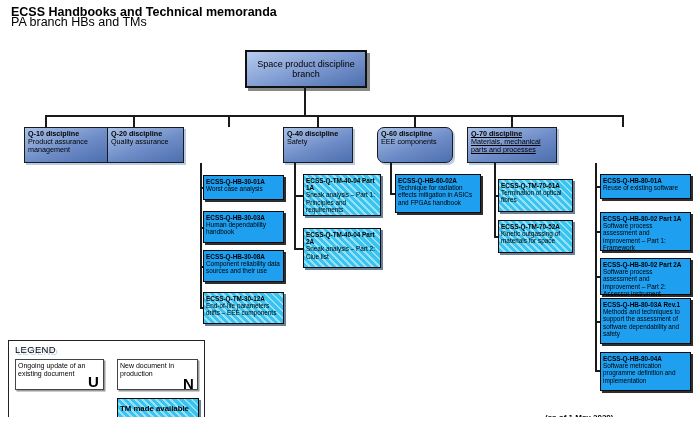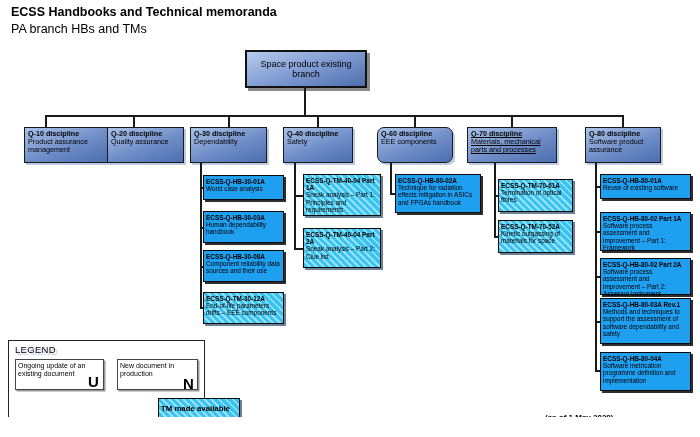--- a/index.html
+++ b/index.html
@@ -1,21 +1,21 @@
 <!DOCTYPE html>
 <html><head>
 <meta charset="utf-8">
 <style>
   html,body{margin:0;padding:0;background:#fff;}
   #stage{
     position:relative;width:700px;height:417px;background:#ffffff;overflow:hidden;
     font-family:"Liberation Sans",sans-serif;color:#000;
   }
   .page-title{position:absolute;left:11px;top:5px;font-size:12.5px;font-weight:bold;white-space:nowrap;}
-  .page-subtitle{position:absolute;left:11px;top:22px;font-size:12.5px;white-space:nowrap;}
+  .page-subtitle{position:absolute;left:11px;top:15px;font-size:12.5px;white-space:nowrap;}
 
   .line{position:absolute;background:#1a1a1a;}
 
   .rootbox{
     position:absolute;left:245px;top:50px;width:118px;height:34px;
     background:linear-gradient(160deg,#b6cbee 0%,#7b97cf 55%,#4c6fae 100%);
     border:2px solid #111;box-shadow:3px 3px 0 #8a8a8a;
     display:flex;align-items:center;justify-content:center;text-align:center;
     font-size:9px;line-height:1.15;
   }
@@ -53,73 +53,65 @@
   .lg-marker{position:absolute;font-size:15px;font-weight:bold;line-height:1;}
   .lg-pub{
     position:absolute;left:6px;top:57px;width:84px;height:26px;box-sizing:border-box;
     background:#1e9ff0;border:1.2px solid #0a0a0a;box-shadow:2px 2px 0 #2e2e2e;
     padding:4px 3px;font-size:8.6px;font-weight:bold;
   }
   .lg-tm{
     position:absolute;left:108px;top:57px;width:82px;height:26px;box-sizing:border-box;
     background:repeating-linear-gradient(45deg,#38c3f0 0px,#38c3f0 3px,#96e1f8 3px,#96e1f8 5px);
     border:1.2px solid #0a0a0a;box-shadow:2px 2px 0 #6b8196;
-    padding:5px 2px;font-size:7.8px;font-weight:bold;margin-left:41px;
+    padding:5px 2px;font-size:7.8px;font-weight:bold;
   }
   .footer-note{position:absolute;left:545px;top:413px;font-size:8px;font-weight:bold;}
 </style>
 </head>
 <body>
 
 <div id="stage">
 
   <div class="page-title">ECSS Handbooks and Technical memoranda</div>
   <div class="page-subtitle">PA branch HBs and TMs</div>
 
   <div class="rootbox">
-    <span>Space product existing branch</span>
+    <span>Space product discipline branch</span>
   </div>
 
   <div class="line" style="left:304px;top:86px;width:1.5px;height:29px;"></div>
   <div class="line" style="left:45px;top:115px;width:578px;height:1.5px;"></div>
   <div class="line" style="left:45px;top:115px;width:1.5px;height:12px;"></div>
   <div class="line" style="left:133px;top:115px;width:1.5px;height:12px;"></div>
   <div class="line" style="left:228px;top:115px;width:1.5px;height:12px;"></div>
   <div class="line" style="left:317px;top:115px;width:1.5px;height:12px;"></div>
   <div class="line" style="left:414px;top:115px;width:1.5px;height:12px;"></div>
   <div class="line" style="left:511px;top:115px;width:1.5px;height:12px;"></div>
   <div class="line" style="left:622px;top:115px;width:1.5px;height:12px;"></div>
 
   <div class="disc" style="left:4px;width:84px;margin-left:20px;">
     <div class="code">Q-10 discipline</div>
     <div>Product assurance management</div>
   </div>
   <div class="disc" style="left:95px;width:77px;margin-left:12px;">
     <div class="code">Q-20 discipline</div>
     <div>Quality assurance</div>
   </div>
-  <div class="disc" style="left:190px;width:77px;">
-    <div class="code">Q-30 discipline</div>
-    <div>Dependability</div>
-  </div>
   <div class="disc" style="left:283px;width:70px;">
     <div class="code">Q-40 discipline</div>
     <div>Safety</div>
   </div>
   <div class="disc" style="left:377px;width:76px;border-radius:7px;">
     <div class="code">Q-60 discipline</div>
     <div>EEE components</div>
   </div>
   <div class="disc" style="left:467px;width:90px;text-decoration:underline;">
     <div class="code">Q-70 discipline</div>
     <div>Materials, mechanical parts and processes</div>
-  </div>
-  <div class="disc" style="left:585px;width:76px;">
-    <div class="code">Q-80 discipline</div>
-    <div>Software product assurance</div>
   </div>
 
   <div class="line" style="left:200px;top:163px;width:1.5px;height:145px;"></div>
   <div class="line" style="left:200px;top:187px;width:4px;height:1.5px;"></div>
   <div class="line" style="left:200px;top:227px;width:4px;height:1.5px;"></div>
   <div class="line" style="left:200px;top:266px;width:4px;height:1.5px;"></div>
   <div class="line" style="left:200px;top:307px;width:4px;height:1.5px;"></div>
 
   <div class="doc" style="left:203px;top:175px;width:81px;height:25px;">
     <div class="code">ECSS-Q-HB-30-01A</div>

